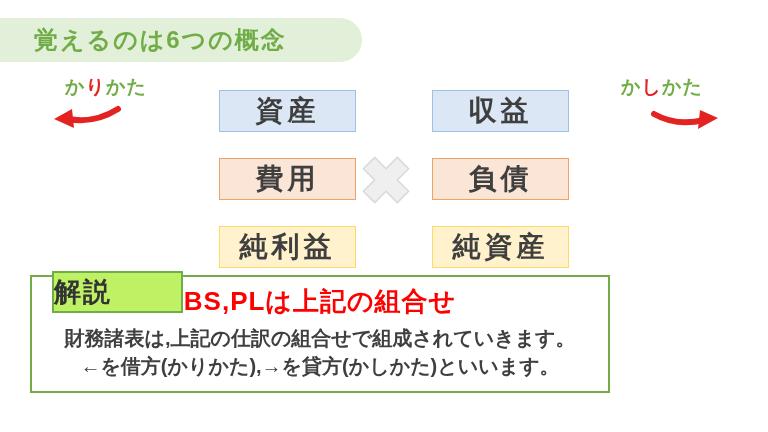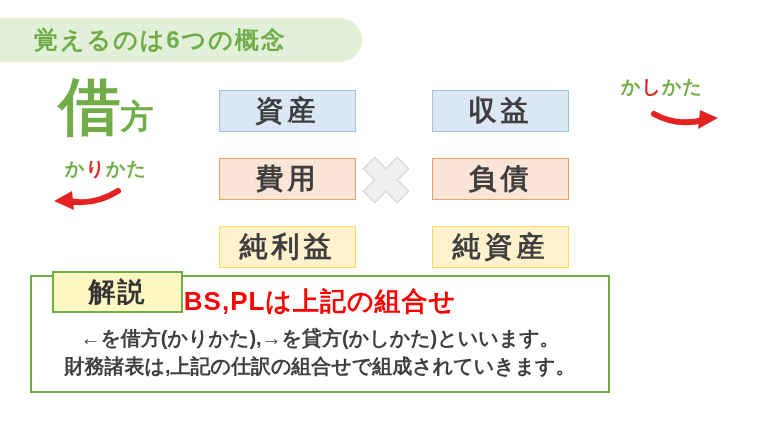--- a/index.html
+++ b/index.html
@@ -48,38 +48,35 @@
   .row-1{top:90px;} .row-2{top:158px;text-align:right;} .row-3{top:226px;}
   .xmark{position:absolute;left:358px;top:152px;width:56px;height:56px;}
   .xmark polygon{fill:var(--gray-fill);stroke:var(--gray-border);stroke-width:1.5;}
   
   .explain-box{
     position:absolute;left:30px;top:275px;width:580px;height:118px;
     border:2.5px solid var(--green);background:#ffffff;text-align:center;
   }
   .explain-label{
     position:absolute;left:52px;top:271px;width:131px;height:42px;z-index:2;
-    background:#fef9c3;border:2px solid var(--green);
-    display:flex;align-items:center;justify-content:center;
+    background:#bef264;border:2px solid var(--green);
+    display:flex;align-items:center;
     font-size:27px;font-weight:bold;color:#333;letter-spacing:2px;
   }
   .explain-heading{margin-top:7px;font-size:26px;font-weight:bold;color:var(--red);letter-spacing:1px;}
   .explain-body{margin-top:5px;font-size:20px;line-height:28px;color:var(--text-dark);font-weight:bold;}
 </style>
 </head>
 <body>
 
 <div class="banner">
   <span class="banner-text">覚えるのは6つの概念</span>
 </div>
 
 <div class="side left">
-  <div class="side-main">
-    <span class="kanji-big">借</span><span class="kanji-small">方</span>
-  </div>
   <div class="ruby-line">
     <span class="ruby-green">か</span><span class="ruby-red">り</span><span class="ruby-green">かた</span>
   </div>
   <svg class="arrow-svg" viewBox="0 0 70 30">
     <path class="arrow-stroke" d="M66,7 C50,17 32,20 16,17"></path>
     <polygon class="arrow-head" points="20,7 2,17 22,26"></polygon>
   </svg>
 </div>
 
 <div class="side right">
@@ -102,16 +99,16 @@
 <svg class="xmark" viewBox="0 0 56 56">
   <polygon points="20,4 36,4 36,20 52,20 52,36 36,36 36,52 20,52 20,36 4,36 4,20 20,20" transform="rotate(45 28 28)"></polygon>
 </svg>
 
 <div class="explain-label">
   <span>解説</span>
 </div>
 <div class="explain-box">
   <div class="explain-heading">BS,PLは上記の組合せ</div>
   <div class="explain-body">
+    <div>財務諸表は,上記の仕訳の組合せで組成されていきます。</div>
     <div>←を借方(かりかた),→を貸方(かしかた)といいます。</div>
-    <div>財務諸表は,上記の仕訳の組合せで組成されていきます。</div>
   </div>
 </div>
 
 </body></html>

